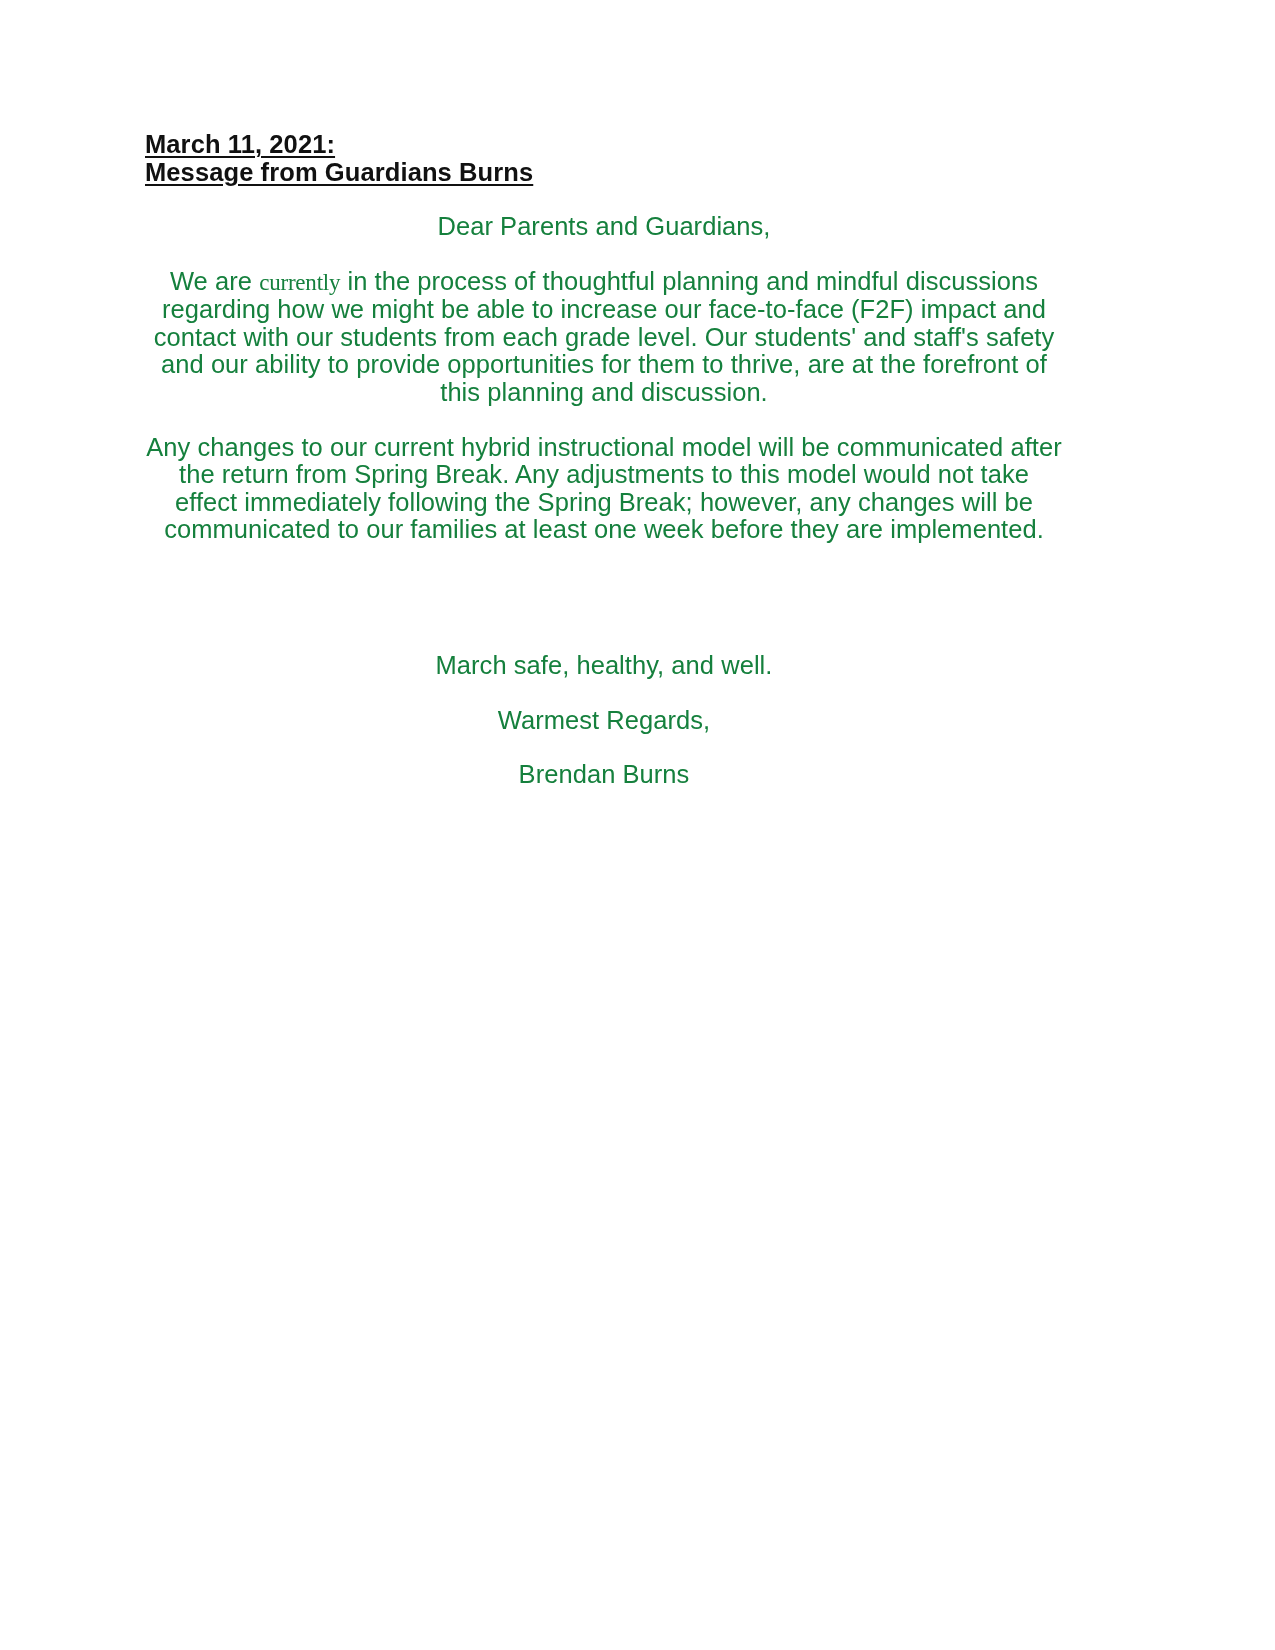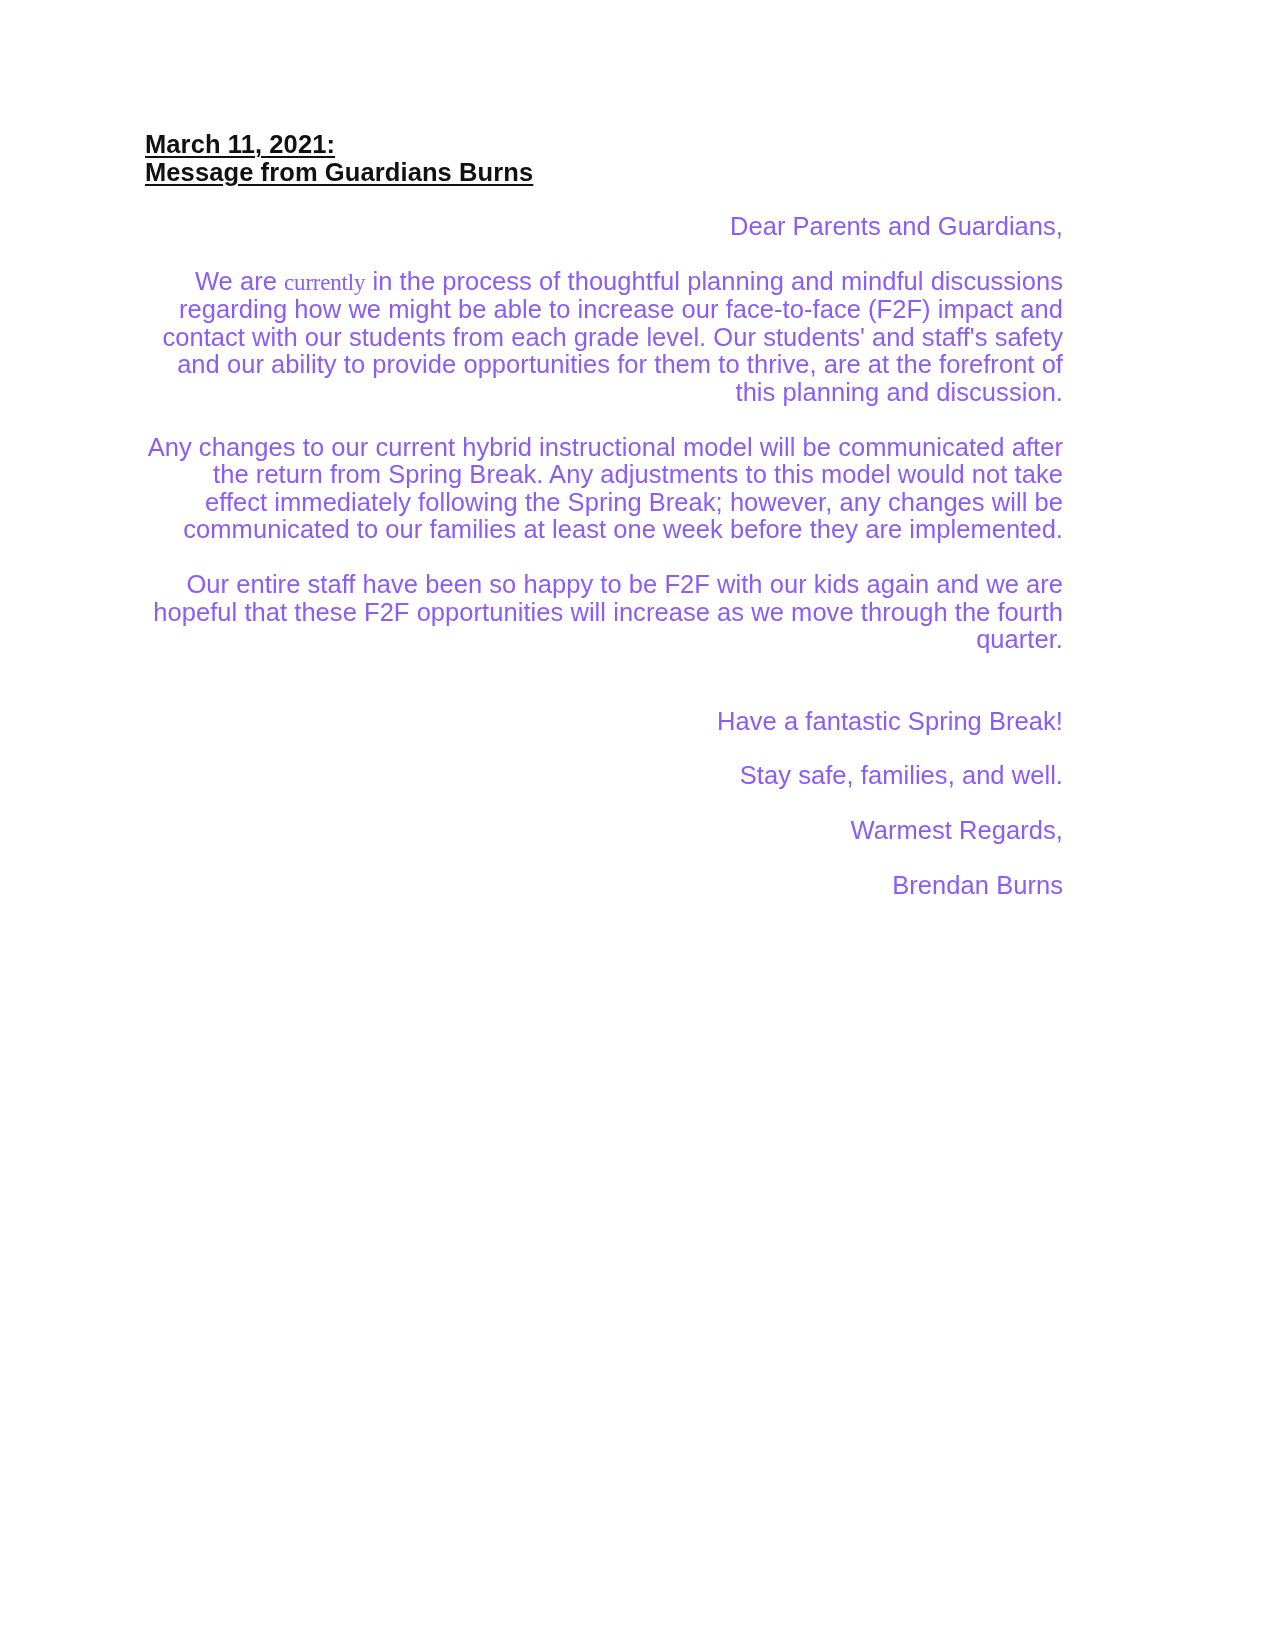--- a/index.html
+++ b/index.html
@@ -46,22 +46,22 @@
     text-decoration-thickness: 2px;
     text-underline-offset: 3px;
   }
 
   
   .para {
     margin: 0;
     font-size: 25.5px;
     line-height: 27.6px;
     letter-spacing: 0.05px;
-    color: #8b5cf6;
-    text-align: right;
+    color: #15803d;
+    text-align: center;
   }
 
   .spacer-lg { height: 27px; }
   .spacer-md { height: 27px; }
   .spacer-sm { height: 27px; }
 
   
   .foreign-word {
     font-family: Liberation Serif, serif;
     font-size: 23px;
@@ -90,32 +90,30 @@
     <div class="spacer-md"></div>
 
     <p class="para"><span>We are </span><span class="foreign-word">currently</span><span> in the process of thoughtful planning and mindful discussions regarding how we might be able to increase our face-to-face (F2F) impact and contact with our students from each grade level. Our students' and staff's safety and our ability to provide opportunities for them to thrive, are at the forefront of this planning and discussion.</span></p>
 
     <div class="spacer-md"></div>
 
     <p class="para">Any changes to our current hybrid instructional model will be communicated after the return from Spring Break. Any adjustments to this model would not take effect immediately following the Spring Break; however, any changes will be communicated to our families at least one week before they are implemented.</p>
 
     <div class="spacer-md"></div>
 
-    <p class="para">Our entire staff have been so happy to be F2F with our kids again and we are hopeful that these F2F opportunities will increase as we move through the fourth quarter.</p>
 
     <div class="spacer-sm"></div>
 
 
     <div class="spacer-sm"></div>
 
-    <p class="para">Have a fantastic Spring Break!</p>
 
     <div class="spacer-sm"></div>
 
-    <p class="para">Stay safe, families, and well.</p>
+    <p class="para">March safe, healthy, and well.</p>
 
     <div class="spacer-sm"></div>
 
     <p class="para signoff">Warmest Regards,</p>
 
     <div class="spacer-sm"></div>
 
     <p class="para">Brendan Burns</p>
 
   </div>

